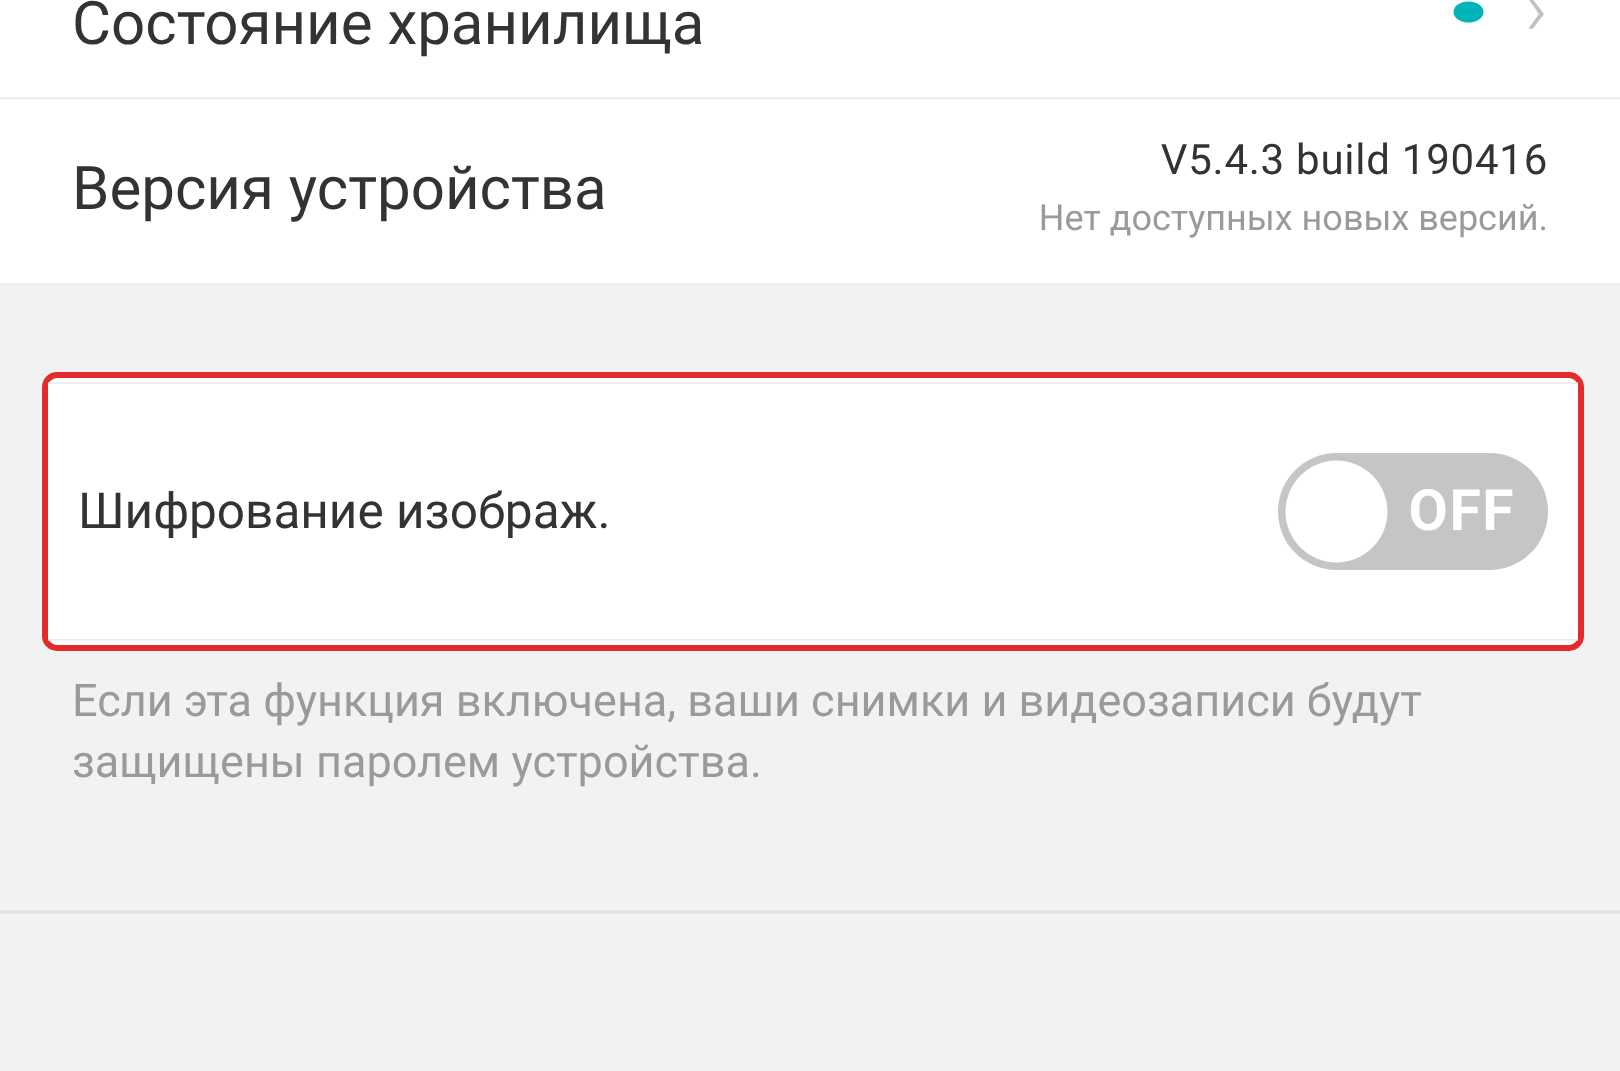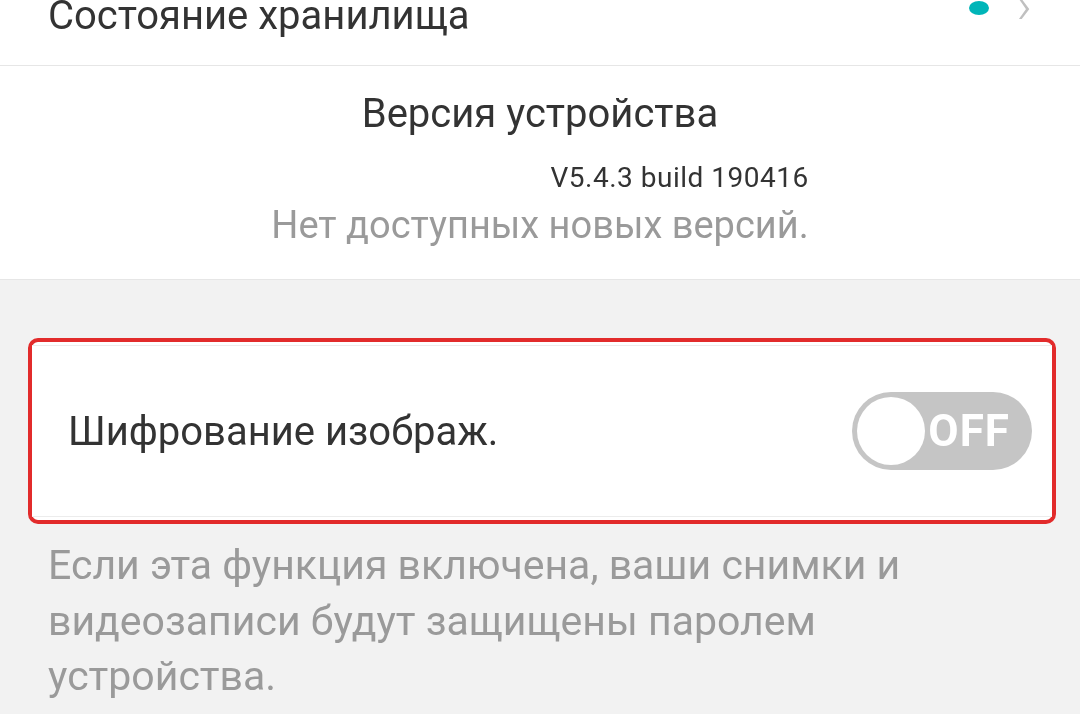--- a/index.html
+++ b/index.html
@@ -52,38 +52,37 @@
     .chevron {
       color: #c0c0c0;
       font-size: 52px;
       font-weight: 300;
       line-height: 0.5;
       position: relative;
       top: -4px;
     }
     .row-version {
       padding: 24px 48px 28px 48px;
-      flex-direction: column;
     }
     .row-version .label {
       font-size: 40px;
       color: #333;
     }
     .row-version .value-block {
       text-align: right;
       max-width: 560px;
     }
     .version-number {
       font-size: 28px;
       color: #333;
       margin-bottom: 6px;
       letter-spacing: 0.5px;
     }
     .version-status {
-      font-size: 38px;
+      font-size: 24px;
       color: #9a9a9a;
       line-height: 1.35;
     }
     .gap {
       height: 58px;
       background: #f2f2f2;
     }
     .highlight-box {
       border: 4px solid #e22b2b;
       border-radius: 10px;
@@ -94,23 +93,22 @@
     .row-encrypt {
       background: #ffffff;
       padding: 46px 20px 46px 20px;
       display: flex;
       align-items: center;
       justify-content: space-between;
       border-top: 1px solid #ececec;
       border-bottom: 1px solid #ececec;
     }
     .row-encrypt .label {
-      font-size: 40px;
+      font-size: 33px;
       color: #333;
-      margin-left: 16px;
     }
     .toggle {
       width: 180px;
       height: 78px;
       background: #c5c5c5;
       border-radius: 40px;
       position: relative;
       display: flex;
       align-items: center;
       justify-content: flex-end;
@@ -119,28 +117,28 @@
     .toggle-knob {
       position: absolute;
       left: 5px;
       top: 5px;
       width: 68px;
       height: 68px;
       background: #ffffff;
       border-radius: 50%;
     }
     .toggle-text {
-      font-size: 44px;
+      font-size: 38px;
       font-weight: 700;
       color: #ffffff;
       letter-spacing: 1px;
     }
     .description {
       padding: 14px 48px 24px 48px;
-      font-size: 41px;
+      font-size: 30px;
       color: #9a9a9a;
       line-height: 1.35;
       background: #f2f2f2;
     }
     .bottom-gap {
       height: 56px;
       background: #f2f2f2;
       border-bottom: 2px solid #e2e2e2;
     }
   </style>

